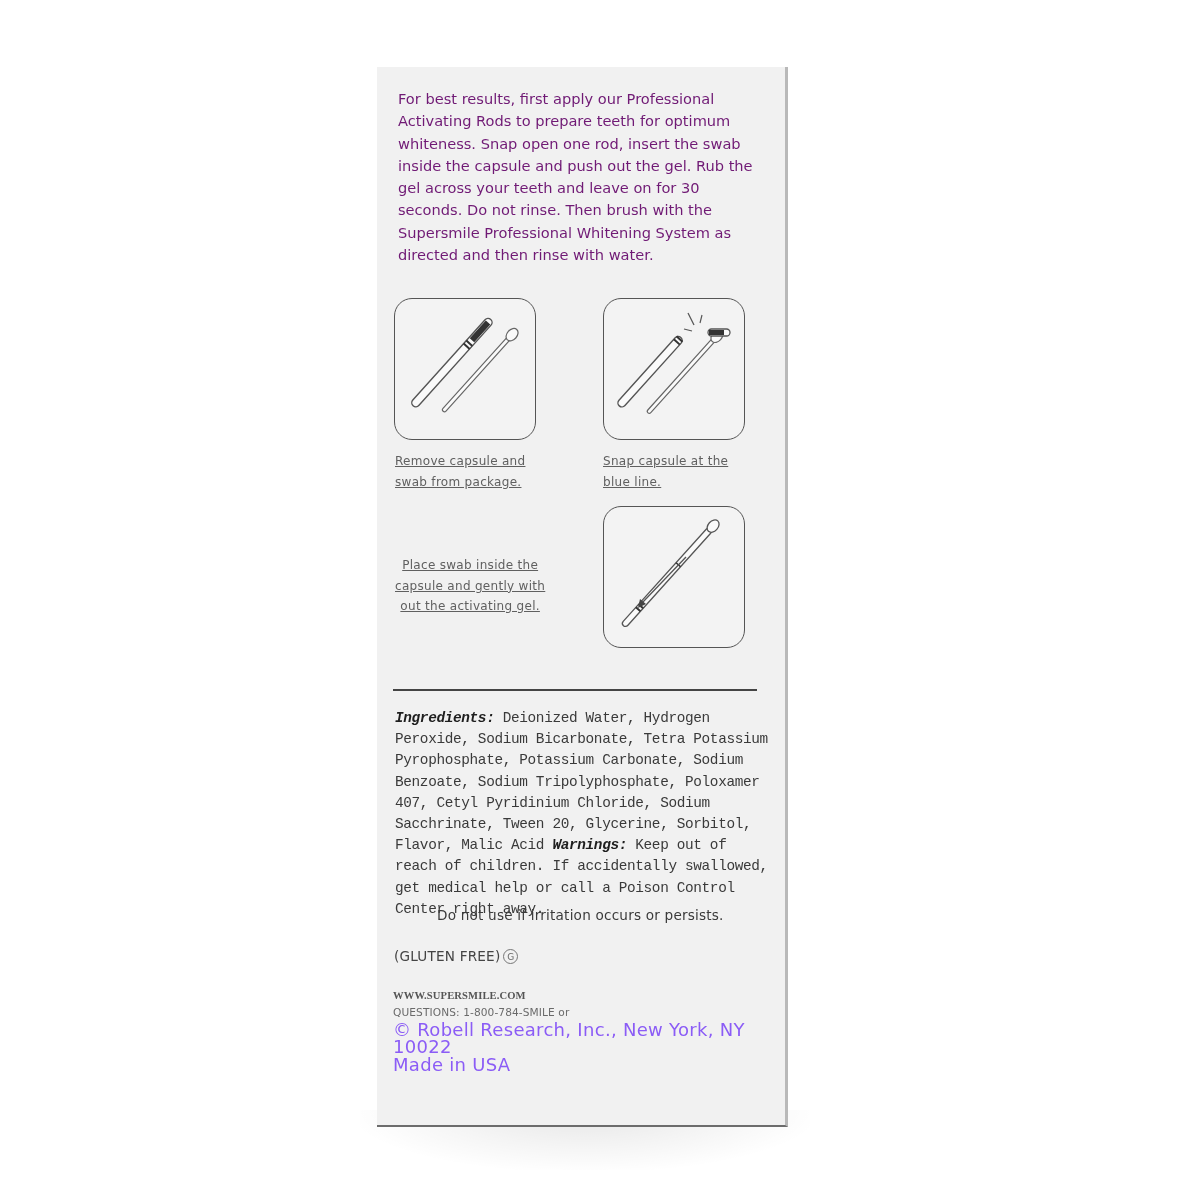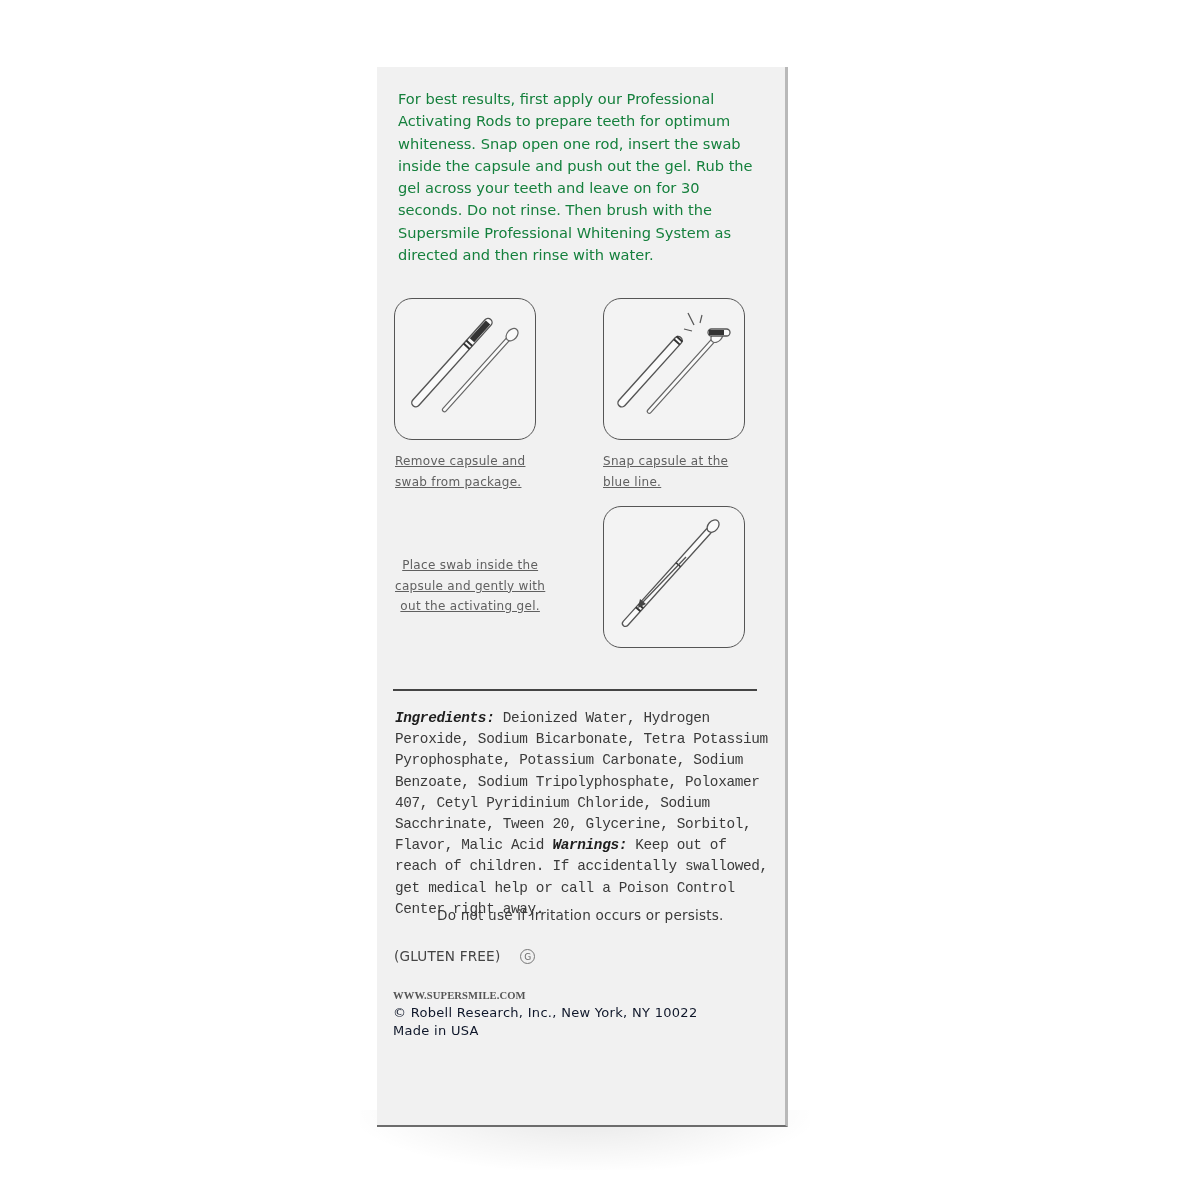--- a/index.html
+++ b/index.html
@@ -13,21 +13,21 @@
   }
   .box {
     position: absolute; left: 377px; top: 67px; width: 411px; height: 1060px;
     background: #f1f1f1;
     border-right: 3px solid #b9b9b9;
     border-bottom: 2px solid #6c6c6c;
     box-sizing: border-box;
   }
   .intro {
     position: absolute; left: 398px; top: 88px; width: 370px;
-    font-size: 14.6px; line-height: 22.3px; color: #15803d;
+    font-size: 14.6px; line-height: 22.3px; color: #701a75;
   }
   .icon-tile {
     position: absolute; width: 142px; height: 142px;
     border: 1.6px solid #555; border-radius: 18px; box-sizing: border-box;
     background: #f3f3f3;
   }
   .icon-tile svg { position: absolute; left: 0; top: 0; }
   .caption {
     position: absolute; font-size: 12px; line-height: 20.5px; color: #606060; letter-spacing: 0.3px; text-decoration: underline;
   }
@@ -38,32 +38,32 @@
     position: absolute; left: 395px; top: 708px; width: 375px;
     font-family: Liberation Mono, monospace; font-size: 14.4px; line-height: 21.2px; color: #3a3a3a;
     letter-spacing: -0.35px;
   }
   .ingredients b { font-style: italic; color: #1e1e1e; font-weight: bold; }
   .note {
     position: absolute; left: 394px; top: 907px; font-size: 13.6px; color: #3a3a3a; letter-spacing: 0.2px; margin-left: 43px;
   }
   .gluten {
     position: absolute; left: 394px; top: 948px; font-size: 13.6px; color: #444; letter-spacing: 0.2px;
-    display: flex; align-items: center; gap: 20px;
+    display: flex; align-items: center; gap: 3px;
   }
   .gf-icon {
     display: inline-block; width: 15px; height: 15px; border: 1.3px solid #777; border-radius: 50%;
     font-size: 9px; line-height: 15px; text-align: center; color: #666; box-sizing: border-box;
   }
   .footer {
     position: absolute; left: 393px; top: 988px; width: 380px; font-size: 10.6px; line-height: 16.3px;
     color: #6a6a6a; letter-spacing: 0.1px;
   }
   .footer .bold { font-weight: bold; color: #555; font-family: Liberation Serif, serif; }
-  .footer .big { font-size: 13px; line-height: 17.5px; color: #0f172a; letter-spacing: 0.3px; }
+  .footer .big { font-size: 18px; line-height: 17.5px; color: #8b5cf6; letter-spacing: 0.3px; }
 </style>
 </head>
 <body>
 
 <div class="shadow"></div>
 
 <div class="box"></div>
 
 <div class="intro">For best results, first apply our Professional Activating Rods to prepare teeth for optimum whiteness. Snap open one rod, insert the swab inside the capsule and push out the gel. Rub the gel across your teeth and leave on for 30 seconds. Do not rinse. Then brush with the Supersmile Professional Whitening System as directed and then rinse with water.</div>
 
@@ -139,15 +139,16 @@
 
 <div class="note">Do not use if irritation occurs or persists.</div>
 
 <div class="gluten">
   <span>(GLUTEN FREE)</span>
   <span class="gf-icon">G</span>
 </div>
 
 <div class="footer">
   <div class="bold">WWW.SUPERSMILE.COM</div>
+  <div>QUESTIONS: 1-800-784-SMILE or</div>
   <div class="big">© Robell Research, Inc., New York, NY 10022</div>
   <div class="big">Made in USA</div>
 </div>
 
 </body></html>

